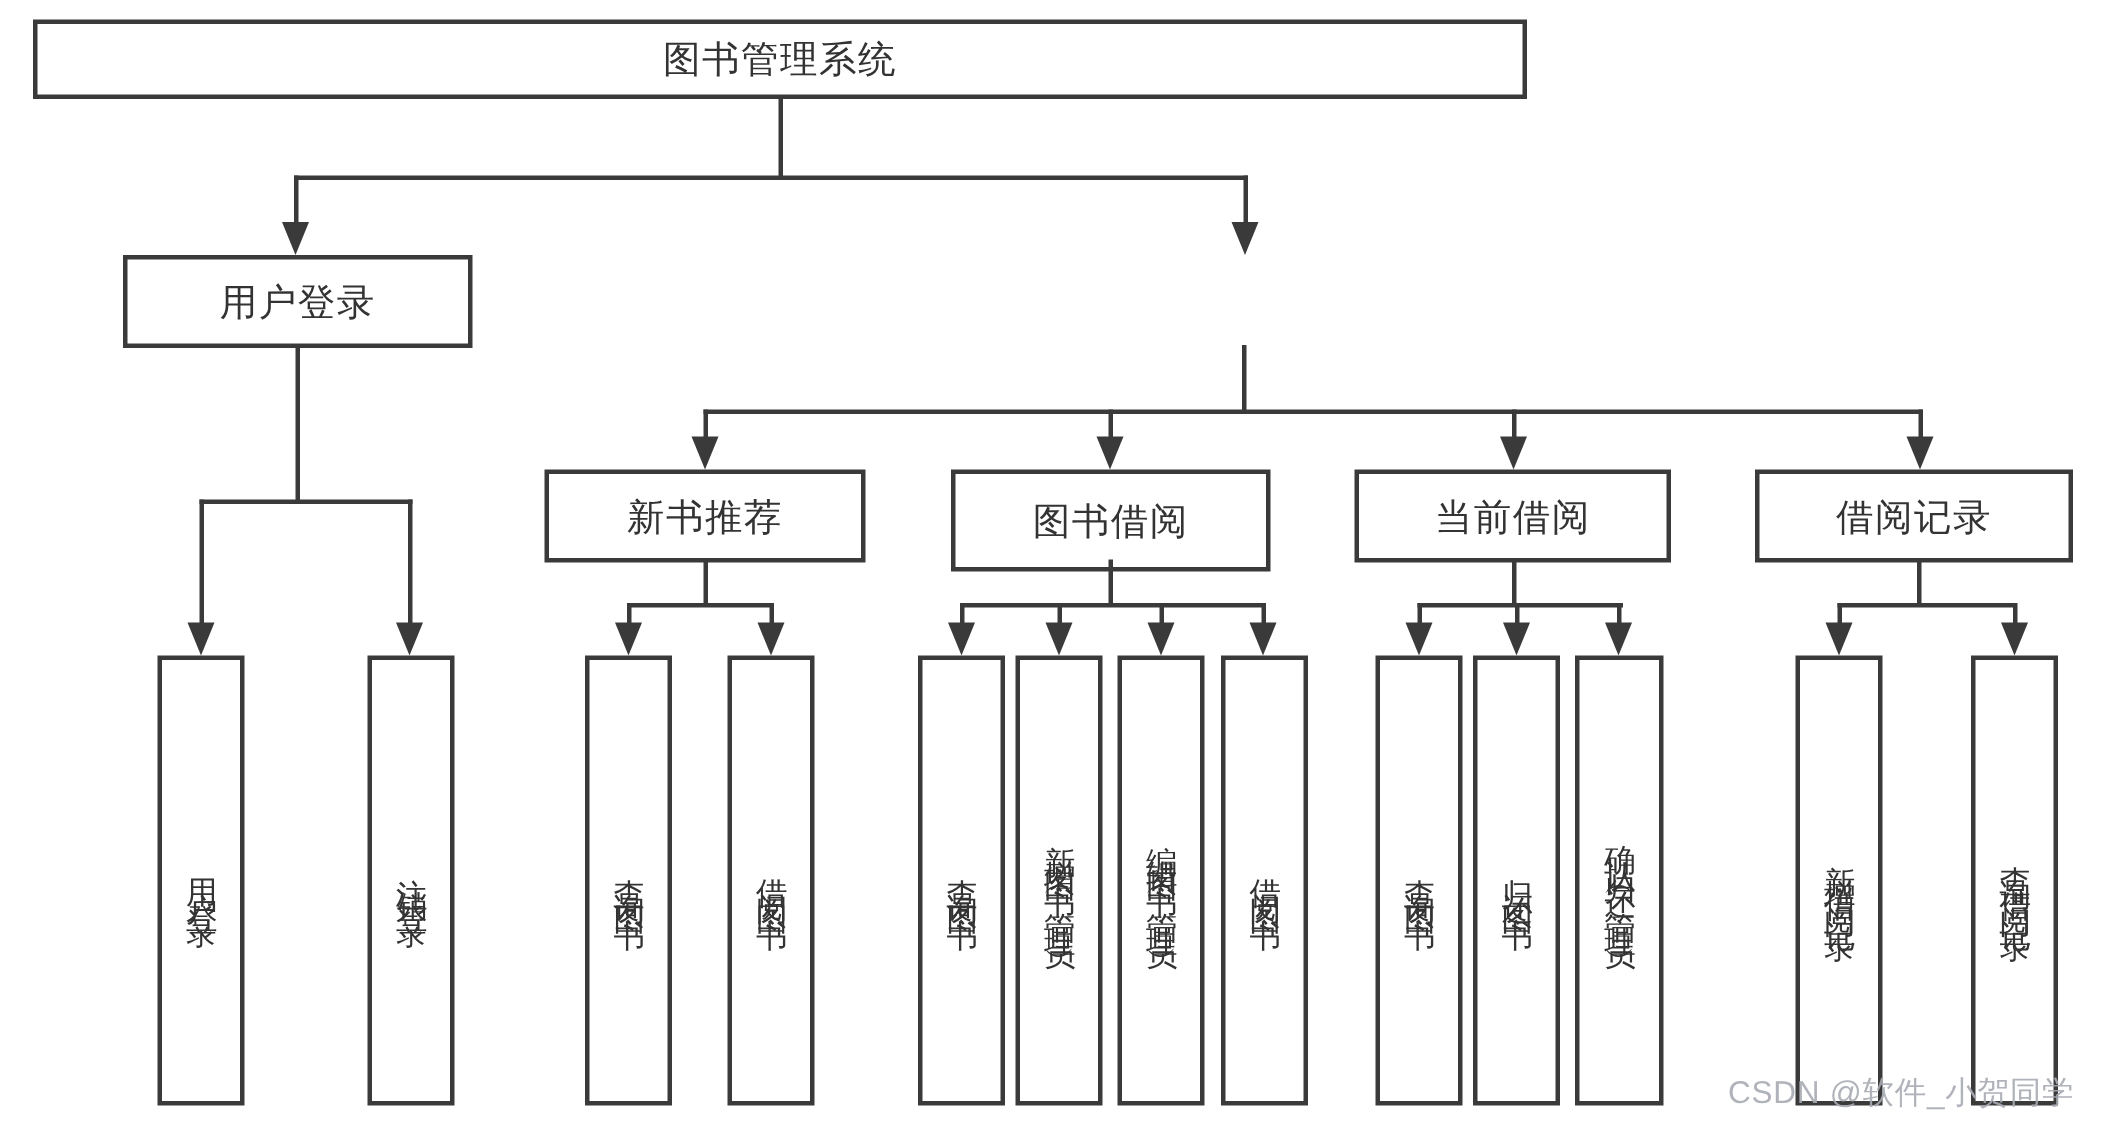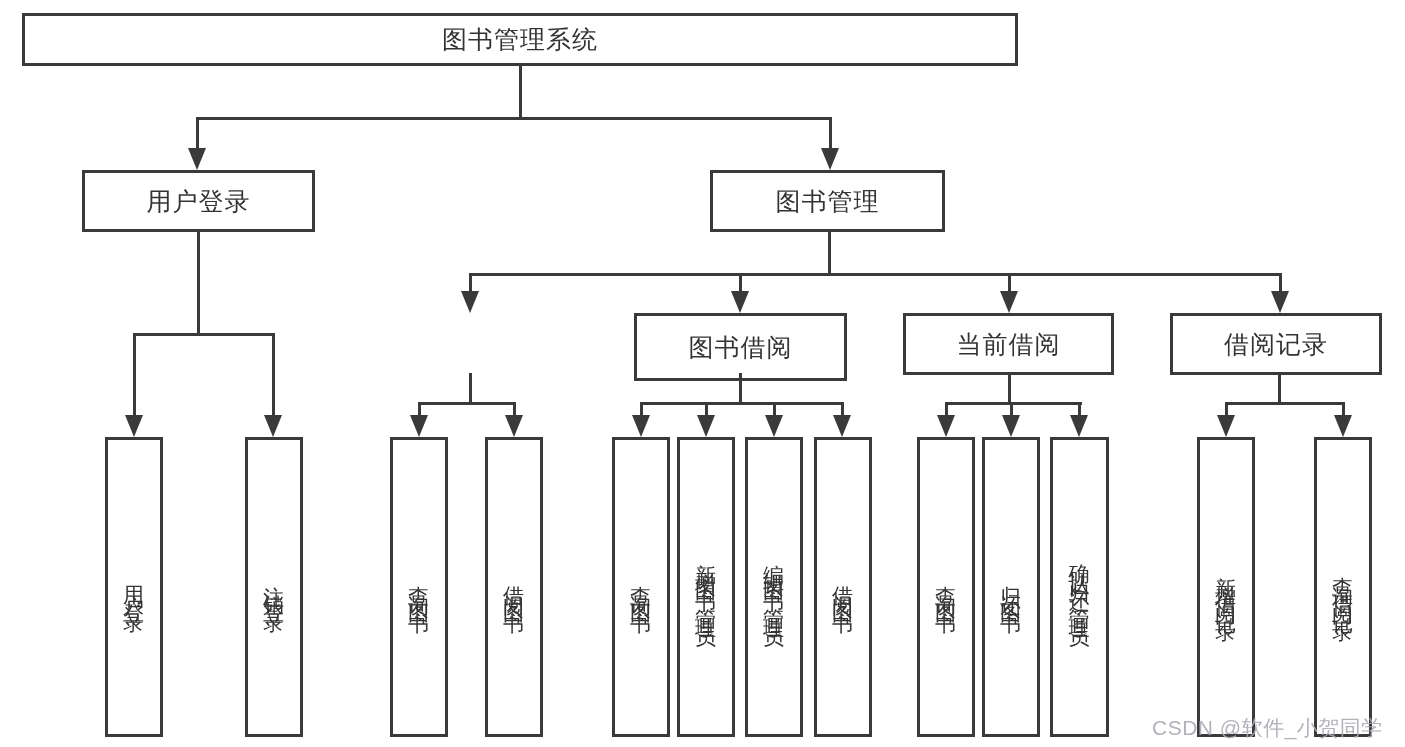--- a/index.html
+++ b/index.html
@@ -55,24 +55,24 @@
 
 <div id="stage">
 
   <div class="box" style="left:22px; top:13px; width:996px; height:53px;">
     <span class="hlabel">图书管理系统</span>
   </div>
 
   <div class="box" style="left:82px; top:170px; width:233px; height:62px;">
     <span class="hlabel">用户登录</span>
   </div>
-  <div class="box" style="left:710px; top:170px; width:235px; height:62px;">
-    <span class="hlabel">图书管理</span>
+
+  <div class="box" style="left:363px; top:313px; width:214px; height:62px;">
+    <span class="hlabel">新书推荐</span>
   </div>
-
   <div class="box" style="left:634px; top:313px; width:213px; height:68px;">
     <span class="hlabel">图书借阅</span>
   </div>
   <div class="box" style="left:1170px; top:313px; width:212px; height:62px;">
     <span class="hlabel">借阅记录</span>
   </div>
   <div class="box" style="left:903px; top:313px; width:211px; height:62px;">
     <span class="hlabel">当前借阅</span>
   </div>
 

